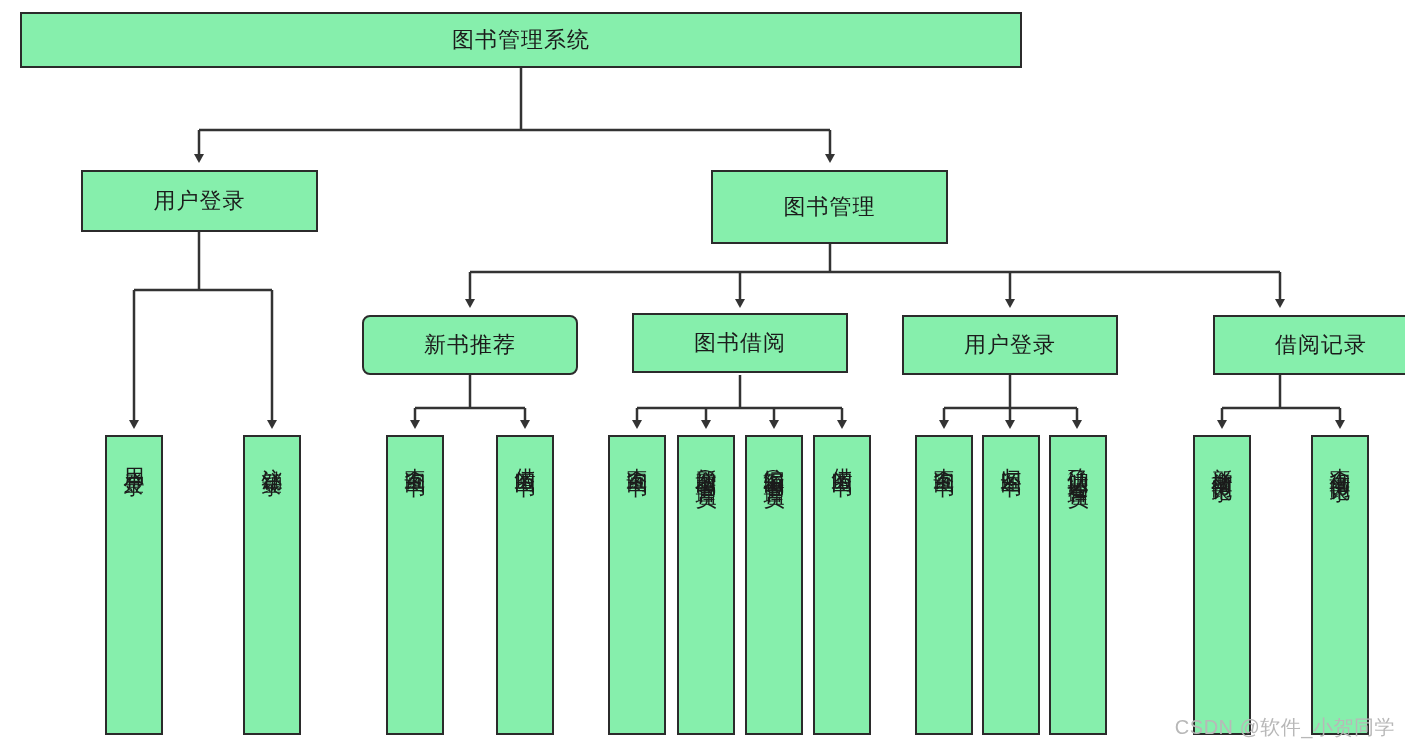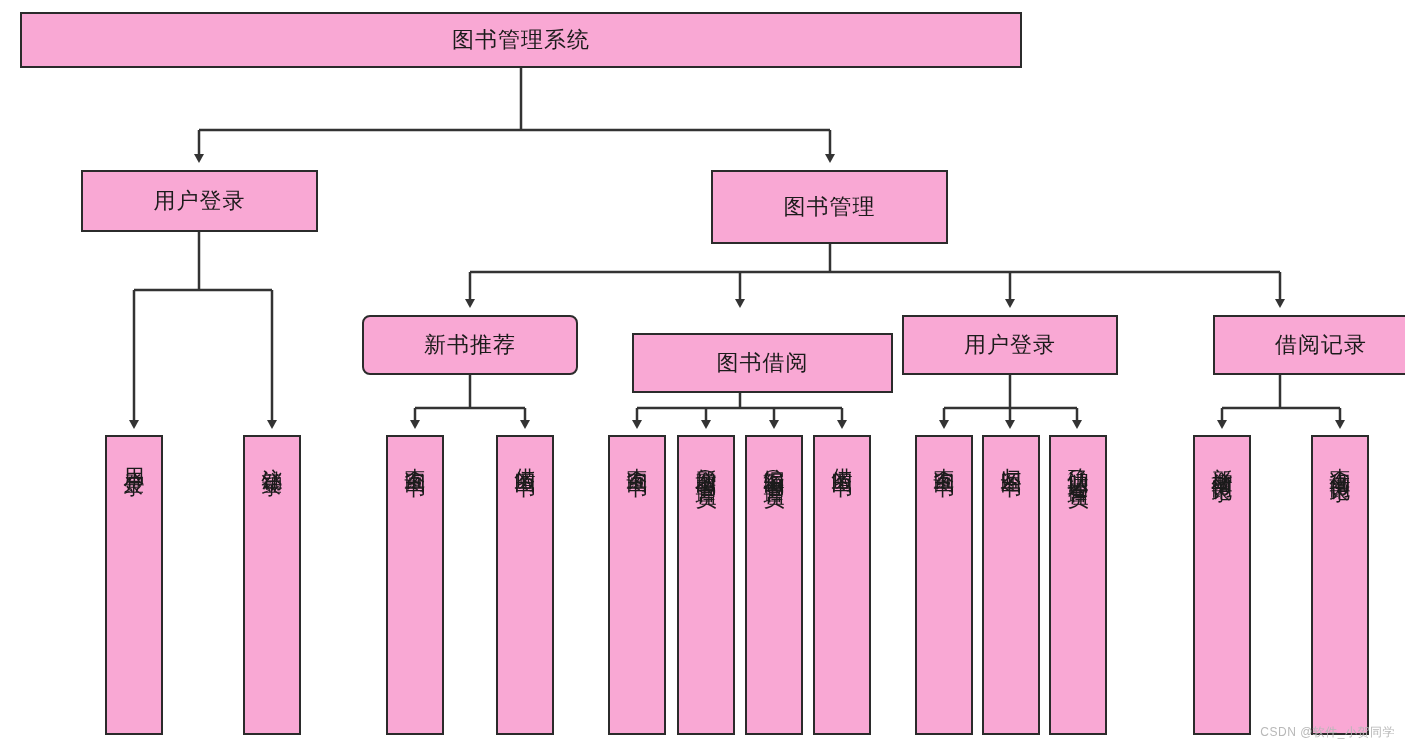--- a/index.html
+++ b/index.html
@@ -20,21 +20,21 @@
   svg#edges {
     position: absolute;
     left: 0;
     top: 0;
     width: 1405px;
     height: 747px;
   }
   .node {
     position: absolute;
     box-sizing: border-box;
-    background: #f9a8d4;
+    background: #86efac;
     border: 2px solid #2b2b2b;
     display: flex;
     align-items: center;
     justify-content: center;
     z-index: 3;
   }
   .node-label {
     color: #1b1b1b;
     font-size: 22px;
     line-height: 1.18;
@@ -54,21 +54,21 @@
     text-orientation: upright;
     font-size: 21px;
     letter-spacing: 3px;
     line-height: 1.05;
   }
   .watermark {
     position: absolute;
     right: 10px;
     bottom: 6px;
     color: #b8b8b8;
-    font-size: 12px;
+    font-size: 20px;
     letter-spacing: 0.5px;
     z-index: 5;
     white-space: nowrap;
     margin-left: 26px;
   }
 </style>
 </head>
 <body>
 
 <div id="canvas">
@@ -132,21 +132,21 @@
   </div>
 
   <div class="node horizontal" style="left:711px; top:170px; width:237px; height:74px;">
     <span class="node-label">图书管理</span>
   </div>
 
   <div class="node horizontal" style="left:362px; top:315px; width:216px; height:60px;border-radius:8px;">
     <span class="node-label">新书推荐</span>
   </div>
 
-  <div class="node horizontal" style="left:632px; top:333px; width:261px; height:60px;">
+  <div class="node horizontal" style="left:632px; top:313px; width:216px; height:60px;">
     <span class="node-label">图书借阅</span>
   </div>
 
   <div class="node horizontal" style="left:902px; top:315px; width:216px; height:60px;">
     <span class="node-label">用户登录</span>
   </div>
 
   <div class="node horizontal" style="left:1172px; top:315px; width:216px; height:60px;margin-left:41px;">
     <span class="node-label">借阅记录</span>
   </div>

